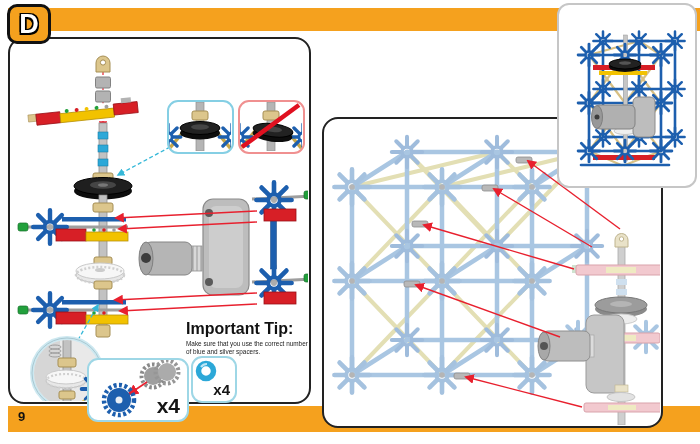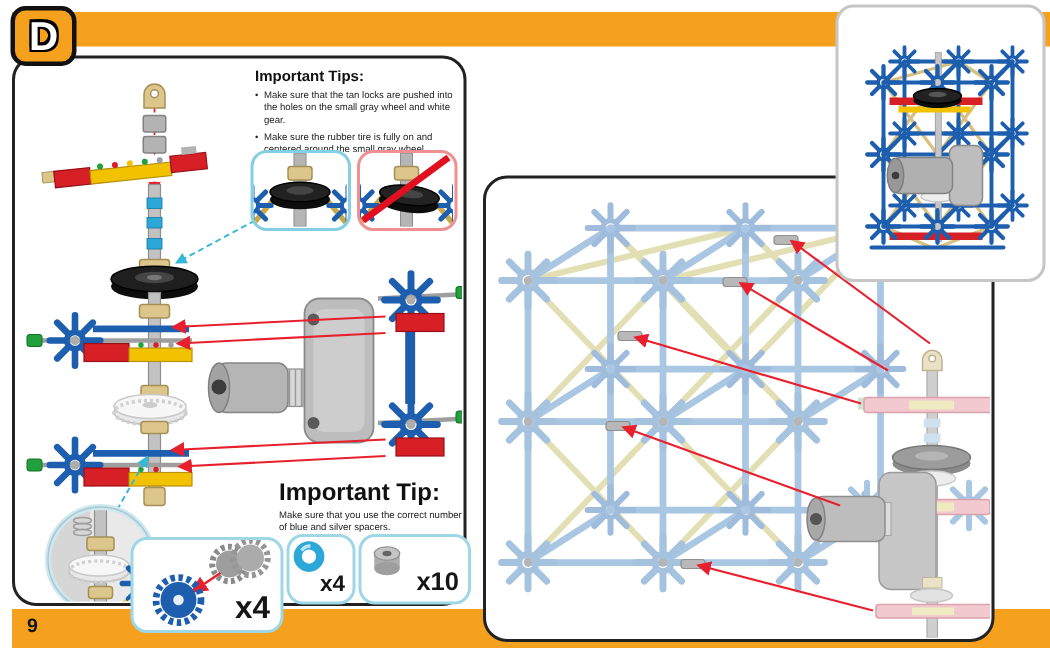--- a/index.html
+++ b/index.html
@@ -213,27 +213,20 @@
           <ellipse cx="56" cy="338" rx="20" ry="7" fill="#F7F7F7" stroke="#C9C9C9"></ellipse>
           <ellipse cx="56" cy="342" rx="20" ry="7" fill="none" stroke="#D0D0D0" stroke-width="2.2" stroke-dasharray="2 2"></ellipse>
           <rect x="49" y="352" width="16" height="8" rx="2" fill="#DCC68C" stroke="#A68F55"></rect>
           <line x1="70" y1="366" x2="92" y2="348" stroke="#E8C84A" stroke-width="4"></line>
           <use href="#spk" transform="translate(86,350) scale(0.9)" style="color:#1D5FAE"></use>
         </g>
         <circle cx="57" cy="334" r="35" fill="none" stroke="#A9C8D2" stroke-width="1"></circle>
       </g>
     </svg>
 
-    <div class="tips">
-      <h3>Important Tips:</h3>
-      <ul>
-        <li>Make sure that the tan locks are pushed into the holes on the small gray wheel and white gear.</li>
-        <li>Make sure the rubber tire is fully on and centered around the small gray wheel.</li>
-      </ul>
-    </div>
 
     <div class="callout ok">
       <svg width="62" height="49" viewBox="0 0 62 49">
         <line x1="0" y1="47" x2="15" y2="29" stroke="#C8A84B" stroke-width="3.5"></line>
         <line x1="62" y1="47" x2="47" y2="29" stroke="#C8A84B" stroke-width="3.5"></line>
         <use href="#spk" transform="translate(-1,35) scale(0.8)" style="color:#1D5FAE"></use>
         <use href="#spk" transform="translate(63,35) scale(0.8)" style="color:#1D5FAE"></use>
         <rect x="27" y="0" width="8" height="49" fill="#B5B5B5" stroke="#8E8E8E" stroke-width="0.7"></rect>
         <rect x="23" y="9" width="16" height="9" rx="2" fill="#DCC68C" stroke="#A68F55"></rect>
         <ellipse cx="31" cy="31" rx="20" ry="6.5" fill="#0D0D0D"></ellipse>
@@ -276,29 +269,20 @@
       </svg>
       <span class="count">x4</span>
     </div>
     <div class="part-box pb-ring">
       <svg width="28" height="26" viewBox="0 0 28 26">
         <circle cx="13" cy="13" r="7.5" fill="none" stroke="#2CA8D8" stroke-width="5.5"></circle>
         <path d="M8,9 a7,7 0 0 1 6,-3" stroke="#BDE6F5" stroke-width="2.2" fill="none"></path>
       </svg>
       <span class="count">x4</span>
     </div>
-    <div class="part-box pb-spacer">
-      <svg width="36" height="28" viewBox="0 0 36 28">
-        <rect x="8.5" y="11" width="17" height="10" fill="#ADADAD"></rect>
-        <ellipse cx="17" cy="21" rx="8.5" ry="4.5" fill="#9E9E9E"></ellipse>
-        <ellipse cx="17" cy="11" rx="8.5" ry="4.5" fill="#C4C4C4" stroke="#8E8E8E" stroke-width="0.8"></ellipse>
-        <ellipse cx="17" cy="11" rx="3" ry="1.8" fill="#666"></ellipse>
-      </svg>
-      <span class="count">x10</span>
-    </div>
   </section>
 
   <section class="panel right-panel">
     <svg class="scene" width="336" height="306" viewBox="0 0 336 306">
 
       <g stroke="#E3DFB4" stroke-width="4" stroke-linecap="round">
         <line x1="28" y1="68" x2="118" y2="162"></line>
           <line x1="118" y1="68" x2="28" y2="162"></line>
         <line x1="118" y1="68" x2="208" y2="162"></line>
           <line x1="208" y1="68" x2="118" y2="162"></line>

